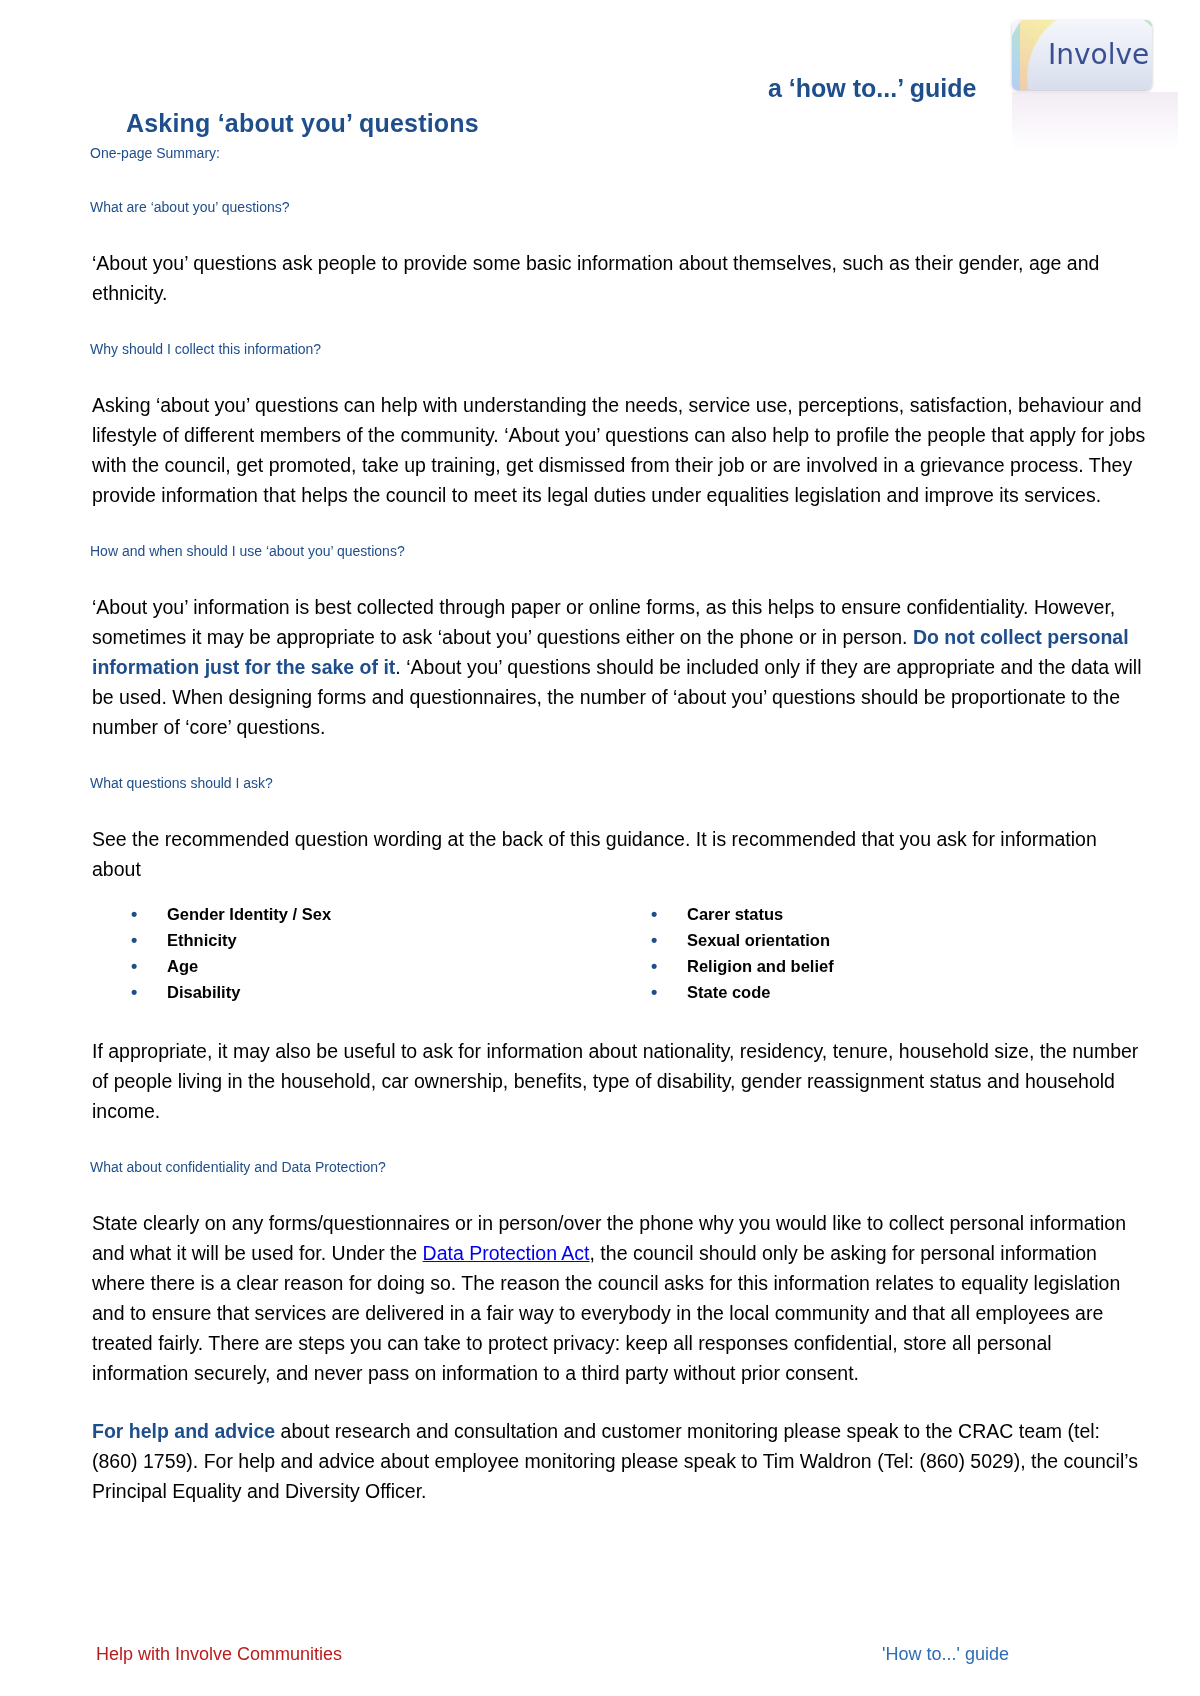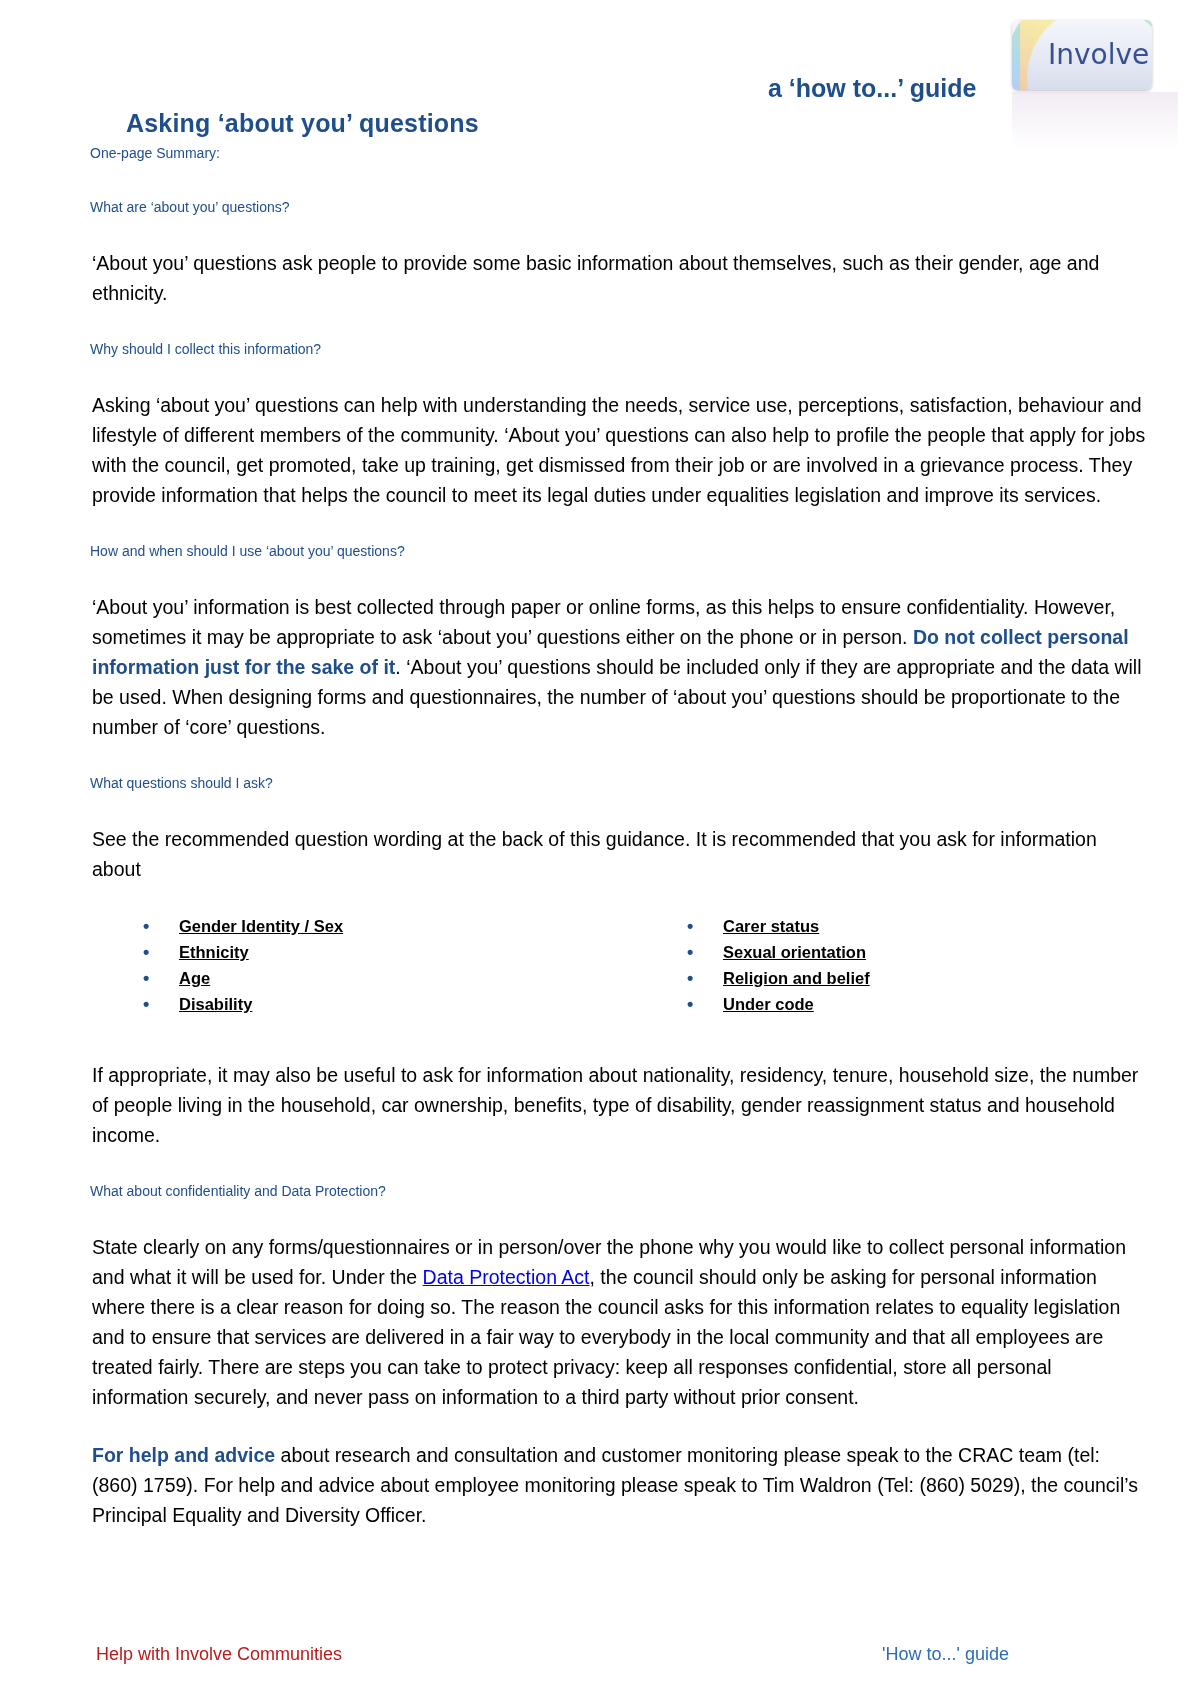--- a/index.html
+++ b/index.html
@@ -25,21 +25,21 @@
 
   .content { position:absolute; left:90px; top:138px; width:1060px; font-size:19.5px; line-height:30px; }
   .h { color:#1f4e8c; font-weight:normal; font-size:14px; margin:0; }
   .p { margin:2px; }
   .sp-s { height:24px; }
   .sp-m { height:24px; }
   .hl { color:#1f4e8c; font-weight:bold; }
   a.link { color:#0000ee; text-decoration:underline; }
 
   .lists { display:flex; margin:12px 0 0 0; font-size:16.5px; font-weight:bold; line-height:26px; }
-  .lists ul { list-style:none; margin:17px; padding:0;text-decoration:underline; }
+  .lists ul { list-style:none; margin:5px; padding:0; }
   .lists li { position:relative; padding-left:72px; }
   .lists li::before { content:"•"; position:absolute; left:36px; top:0; color:#1f4e8c; font-size:18px; }
   .col-a { width:510px; }
 
   .footer-left { position:absolute; left:96px; top:1644px; font-size:18px; color:#b91c1c; }
   .footer-right { position:absolute; left:882px; top:1644px; font-size:18px; color:#2e6db4; }
 </style>
 </head>
 <body>
 
@@ -81,21 +81,21 @@
       <ul class="col-a">
         <li>Gender Identity / Sex</li>
         <li>Ethnicity</li>
         <li>Age</li>
         <li>Disability</li>
       </ul>
       <ul>
         <li>Carer status</li>
         <li>Sexual orientation</li>
         <li>Religion and belief</li>
-        <li>Under code</li>
+        <li>State code</li>
       </ul>
     </div>
     <div class="sp-m"></div>
     <p class="p">If appropriate, it may also be useful to ask for information about nationality, residency, tenure, household size, the number of people living in the household, car ownership, benefits, type of disability, gender reassignment status and household income.</p>
     <div class="sp-m"></div>
 
     <p class="h">What about confidentiality and Data Protection?</p>
     <div class="sp-s"></div>
     <p class="p"><span>State clearly on any forms/questionnaires or in person/over the phone why you would like to collect personal information and what it will be used for. Under the </span><a class="link" href="#">Data Protection Act</a><span>, the council should only be asking for personal information where there is a clear reason for doing so. The reason the council asks for this information relates to equality legislation and to ensure that services are delivered in a fair way to everybody in the local community and that all employees are treated fairly. There are steps you can take to protect privacy: keep all responses confidential, store all personal information securely, and never pass on information to a third party without prior consent.</span></p>
     <div class="sp-m"></div>

